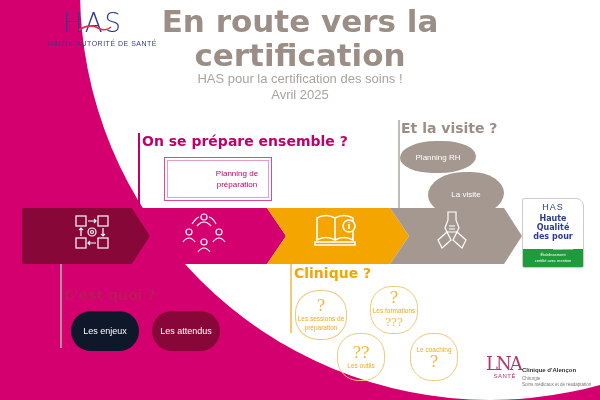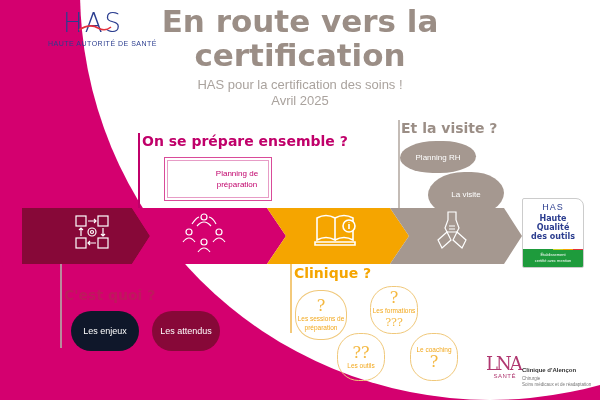--- a/index.html
+++ b/index.html
@@ -5,21 +5,21 @@
   html,body{margin:0;padding:0;}
   body{width:600px;height:400px;position:relative;overflow:hidden;background:#ffffff;font-family:"Liberation Sans",sans-serif;}
   .abs{position:absolute;}
   .corner-tr{position:absolute;right:-300px;top:-420px;width:820px;height:820px;border-radius:50%;background:#ffffff;box-shadow:0 0 0 600px #d4006f;}
   .bg-clip{position:absolute;left:0;top:0;width:600px;height:400px;overflow:hidden;}
   
   .has-logo{left:48px;top:10px;width:90px;text-align:center;}
   .has-word{font-family:"DejaVu Sans",sans-serif;font-size:26px;color:#2b3d8f;letter-spacing:2px;font-weight:300;line-height:26px;}
   .has-sub{font-size:7px;color:#2b3d8f;letter-spacing:0.5px;margin-top:4px;white-space:nowrap;}
   .title{left:150px;top:4px;width:300px;text-align:center;font-family:"DejaVu Sans",sans-serif;font-weight:bold;font-size:31px;line-height:34px;color:#9b8e86;}
-  .subtitle{left:150px;top:77px;width:300px;text-align:center;font-size:13px;line-height:16px;color:#aaa39e;font-weight:300;}
+  .subtitle{left:150px;top:71px;width:300px;text-align:center;font-size:13px;line-height:16px;color:#aaa39e;font-weight:300;}
   
   .h{font-family:"DejaVu Sans",sans-serif;font-weight:bold;font-size:14px;white-space:nowrap;}
   .vline{position:absolute;width:2px;}
   
   .pill{position:absolute;color:#fff;font-size:9px;display:flex;align-items:center;justify-content:center;}
   .blob{position:absolute;color:#fff;font-size:8px;display:flex;align-items:center;justify-content:center;background:#a59890;border-radius:50% 45% 50% 45% / 55% 50% 55% 50%;}
   .frame{position:absolute;border:1px solid #d94b99;color:#c0006a;font-size:8px;display:flex;align-items:center;justify-content:center;text-align:center;line-height:11px;padding-left:38px;}
   .frame:before,.frame:after{content:"";position:absolute;left:2px;right:2px;top:2px;bottom:2px;border:1px solid #e79cc6;}
   .octo{position:absolute;border:1px solid #f0c87a;border-radius:45%;color:#f2a81d;font-size:6.5px;text-align:center;display:flex;flex-direction:column;align-items:center;justify-content:center;line-height:9px;}
   .octo .q{font-size:16px;line-height:16px;color:#f4b840;font-family:"DejaVu Serif",serif;}
@@ -129,21 +129,21 @@
     <path d="M23,22 L32,30 L28,38 L19,30 Z"></path>
     <path d="M15,16 L21,16 M15,19 L21,19"></path>
   </g>
 </svg>
 
 <div class="badge">
   <div class="b-has">HAS</div>
   <div class="b-title">
     <div>Haute</div>
     <div>Qualité</div>
-    <div>des outils</div>
+    <div>des pour</div>
   </div>
   <div class="b-bar">
     <div style="flex:3;background:#1e9b3c"></div>
       <div style="flex:1;background:#c9d225"></div>
       <div style="flex:1;background:#f5a500"></div>
       <div style="flex:1;background:#e2313c"></div>
   </div>
   <div class="b-foot">
     <div>Établissement</div>
     <div>certifié avec mention</div>

